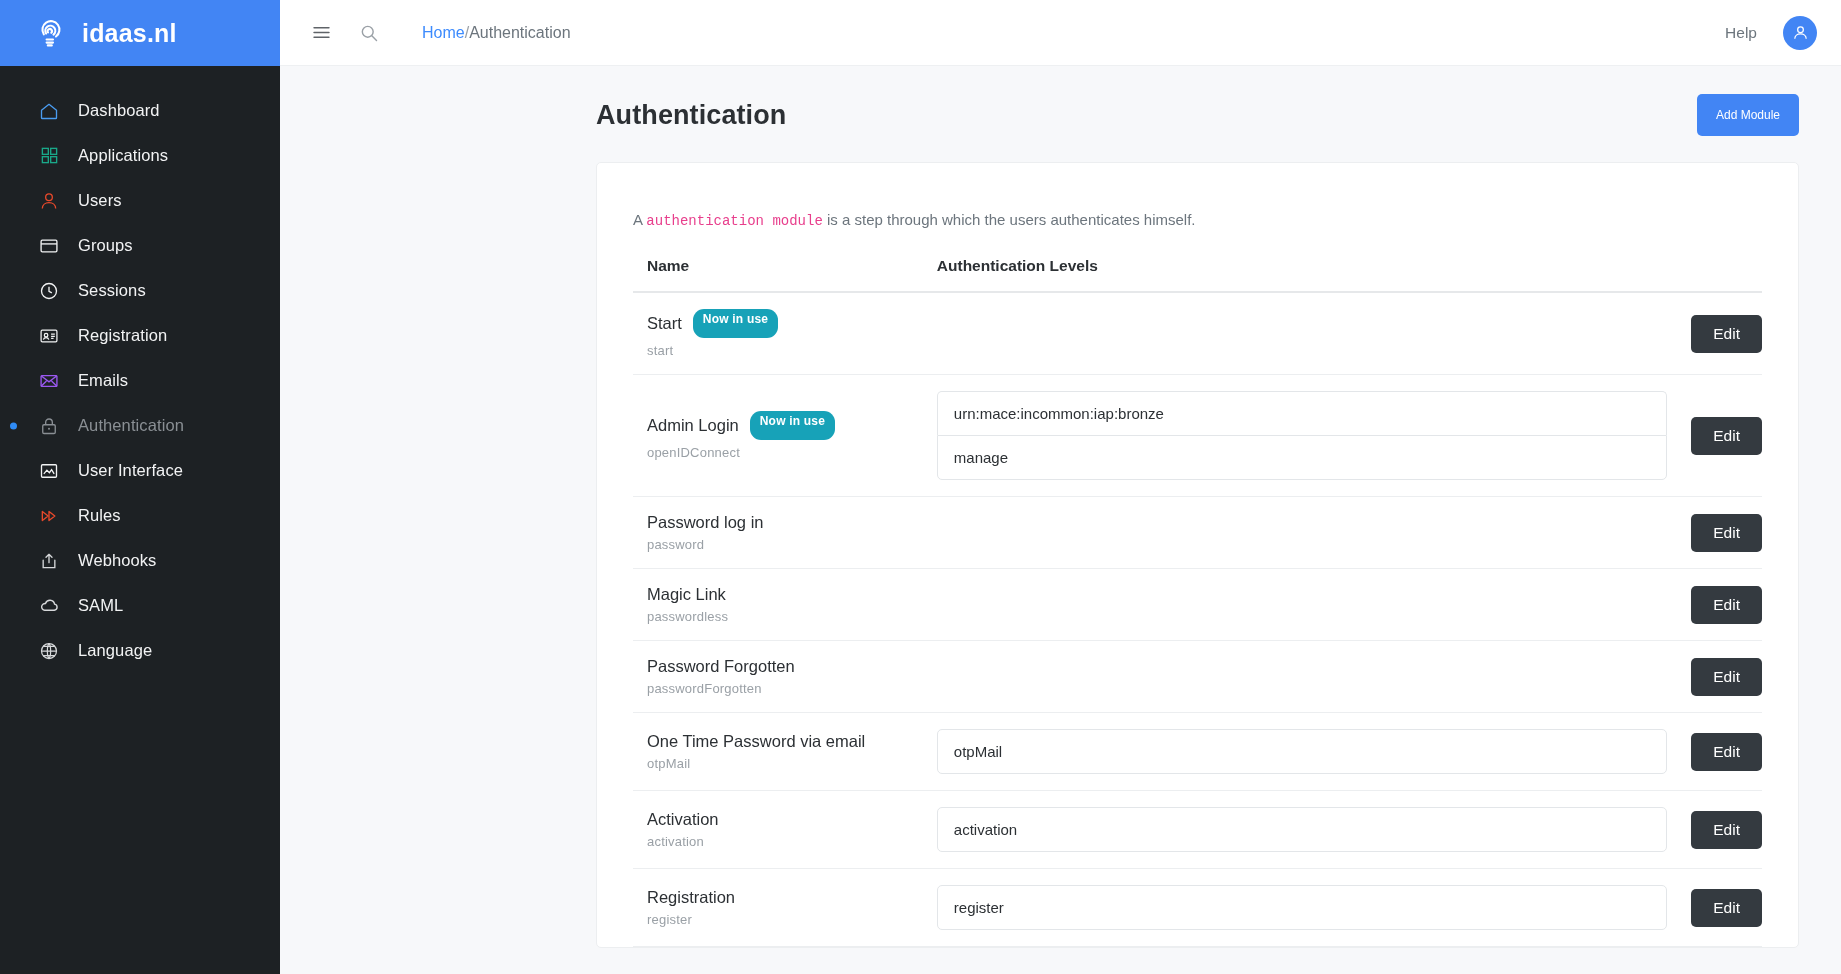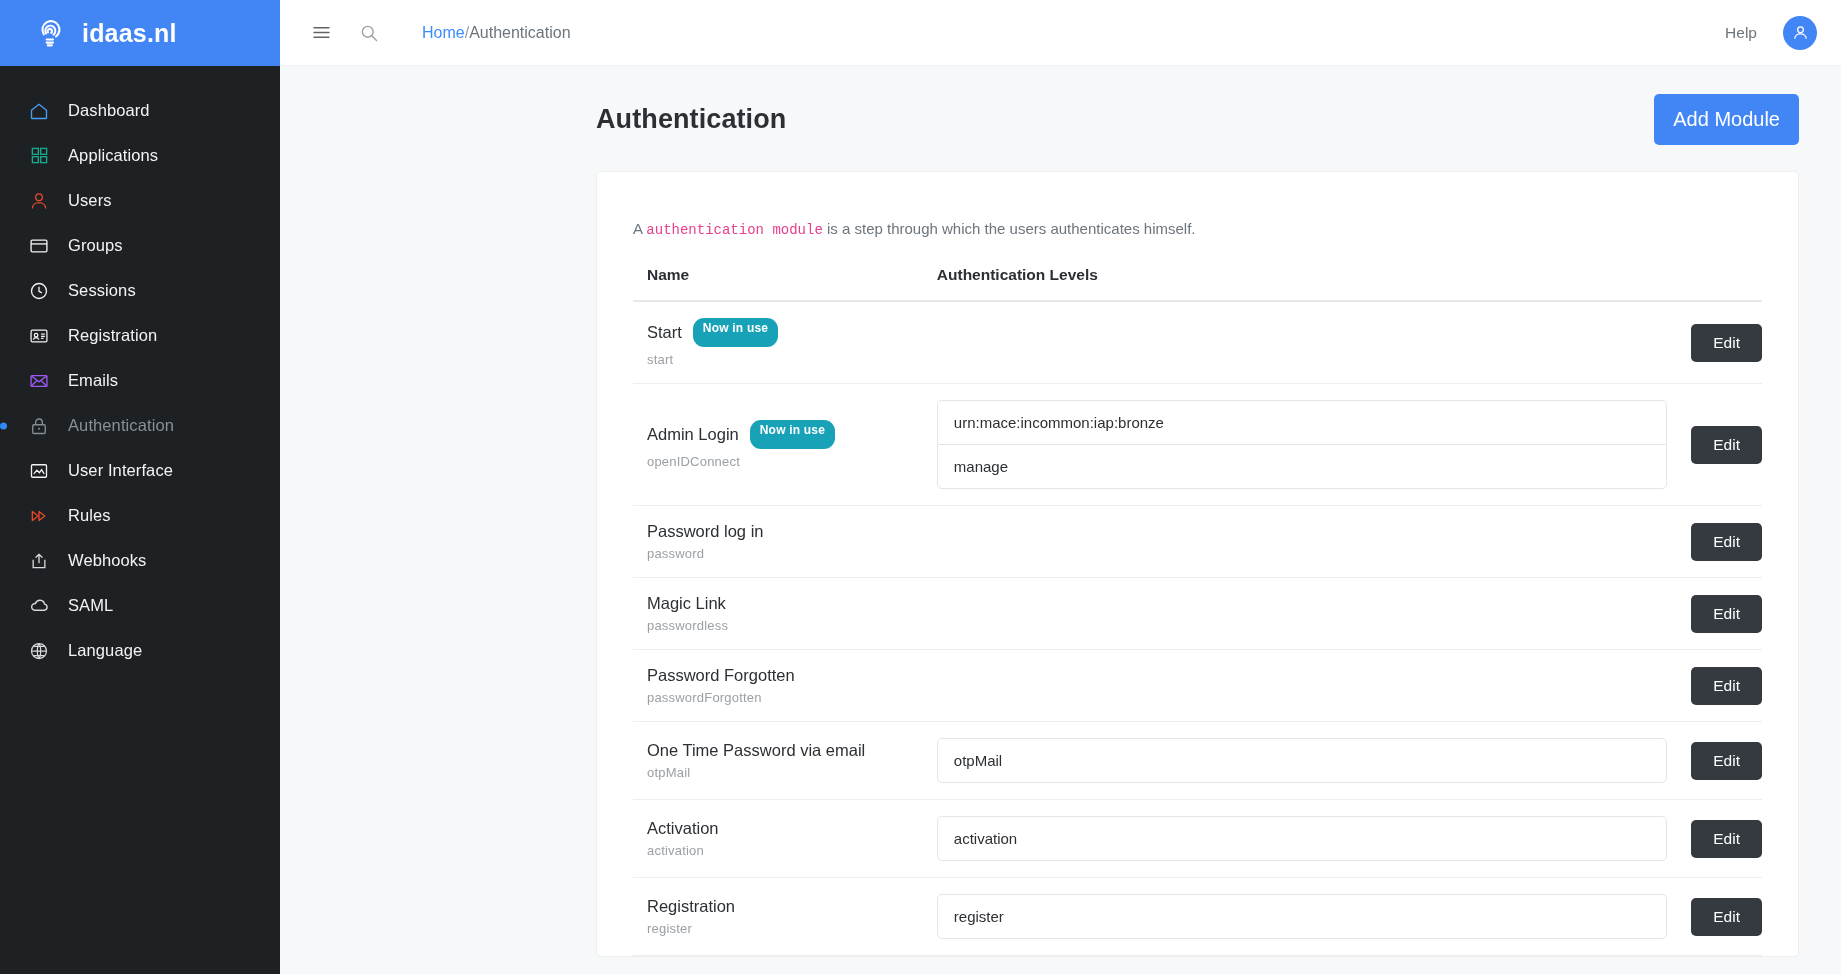--- a/index.html
+++ b/index.html
@@ -18,21 +18,21 @@
   .brand {
     height: 66px; background: #4285f4;
     display: flex; align-items: center; padding-left: 34px; gap: 16px;
   }
   .brand-logo { width: 32px; height: 32px; flex: 0 0 32px; }
   .brand-name { color: #fff; font-size: 25px; font-weight: 700; letter-spacing: .2px; }
 
   .nav { padding-top: 22px; }
   .nav-item {
     position: relative; display: flex; align-items: center;
-    height: 45px; padding-left: 28px; gap: 18px; cursor: pointer;
+    height: 45px; padding-left: 28px; gap: 18px; cursor: pointer; margin-left: 10px;
   }
   .nav-item .ico { width: 22px; height: 22px; flex: 0 0 22px;
     display: flex; align-items: center; justify-content: center; }
   .nav-label { color: #f2f3f4; font-size: 16.5px; letter-spacing: .1px; }
   .nav-item.active .nav-label { color: #8a8f94; }
   .nav-item.active::before {
     content: ""; position: absolute; left: 0; top: 50%;
     transform: translateY(-50%);
     width: 7px; height: 7px; border-radius: 50%; background: #2f8bf5;
   }
@@ -59,21 +59,21 @@
     display: flex; align-items: center; justify-content: center; cursor: pointer;
   }
 
   .page-head {
     display: flex; align-items: center; justify-content: space-between;
     padding: 28px 42px 26px 316px; background: #f7f8fa;
   }
   .page-title { font-size: 27px; font-weight: 700; color: #2c3034; letter-spacing: .1px; }
   .btn-primary {
     background: #4285f4; color: #fff; border: none; border-radius: 5px;
-    font-size: 20px; font-family: inherit; padding: 14px 19px; cursor: pointer;
+    font-size: 12px; font-family: inherit; padding: 14px 19px; cursor: pointer;
   }
 
   .scroll-area { flex: 1; overflow: hidden; padding: 0 42px 0 316px; }
   .card {
     background: #fff; border: 1px solid #eceef0; border-radius: 5px;
     padding: 30px 36px 0 36px;
   }
   .card-title { font-size: 25px; font-weight: 700; color: #2c3034; }
   .card-desc { font-size: 15px; color: #6c757d; margin-top: 18px; }
   .code { font-family: "Liberation Mono", monospace; color: #e83e8c; font-size: 14px; }

